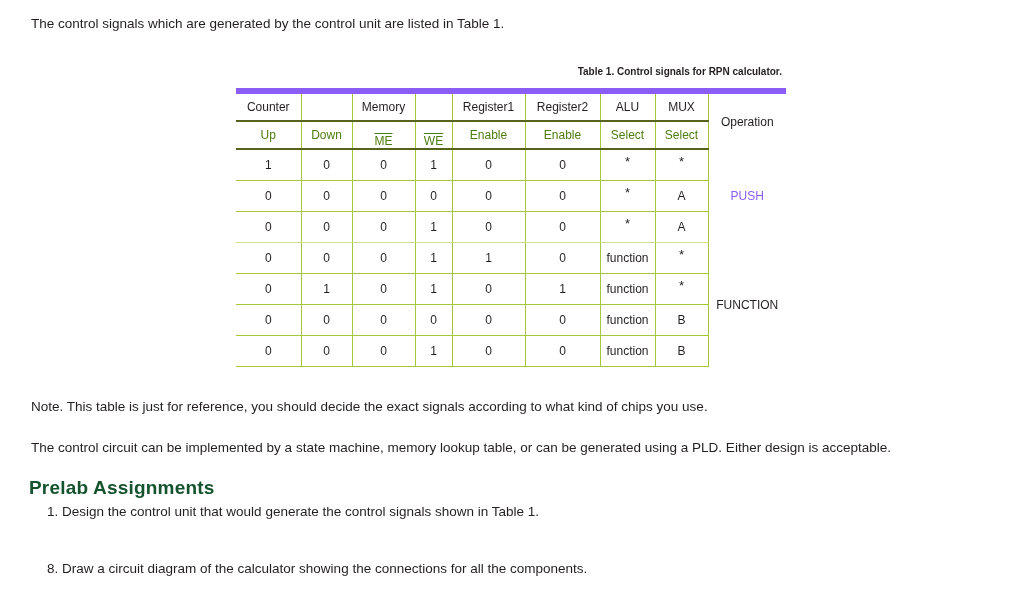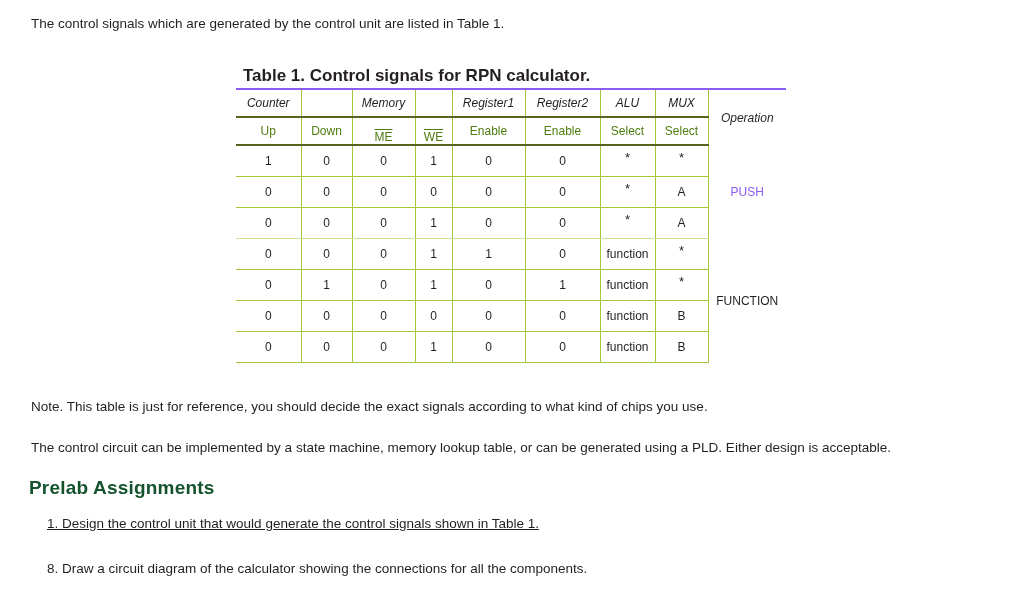--- a/index.html
+++ b/index.html
@@ -20,21 +20,21 @@
   .para {
     position: absolute;
     font-size: 13.5px;
     line-height: 17px;
     color: #231f20;
     white-space: nowrap;
   }
   #intro-para      { left: 31px;  top: 15px;  }
   #note-para       { left: 31px;  top: 398px; }
   #circuit-para    { left: 31px;  top: 439px; }
-  #task-1          { left: 47px;  top: 515px; text-decoration: underline; }
+  #task-1          { left: 47px;  top: 503px; }
   #task-2          { left: 47px;  top: 560px; }
 
   
   #section-heading-wrap {
     position: absolute;
     left: 0px;
     top: 477px;
     width: 400px;
     height: 24px;
   }
@@ -44,25 +44,25 @@
     top: 0px;
     font-size: 19px;
     font-weight: bold;
     color: #14532d;
     letter-spacing: 0.2px;
   }
 
   
   #table-caption {
     position: absolute;
-    left: 243px;
+    left: 232px;
     top: 66px;
     width: 550px;
-    text-align: left;
-    font-size: 17px;
+    text-align: right;
+    font-size: 10px;
     font-weight: bold;
     color: #231f20;
   }
 
   
   #signal-table {
     position: absolute;
     left: 236px;
     top: 88px;
     width: 550px;
@@ -75,21 +75,21 @@
     margin: 0;
     text-align: center;
     vertical-align: middle;
     font-weight: normal;
   }
 
   
   .vline { border-right: 1.5px solid #a4c639; }
 
   
-  .rule-top     { border-top: 2px solid #8b5cf6; font-style: italic; }
+  .rule-top     { border-top: 6px solid #8b5cf6; }
   .rule-dark    { border-bottom: 2px solid #56631f; }
   .rule-light   { border-bottom: 1.5px solid #a4c639; }
   .rule-pale    { border-bottom: 1.5px solid #cde08a; }
 
   
   .hdr-top td {
     height: 26px;
     font-weight: bold;
     font-size: 12px;
     color: #231f20;

